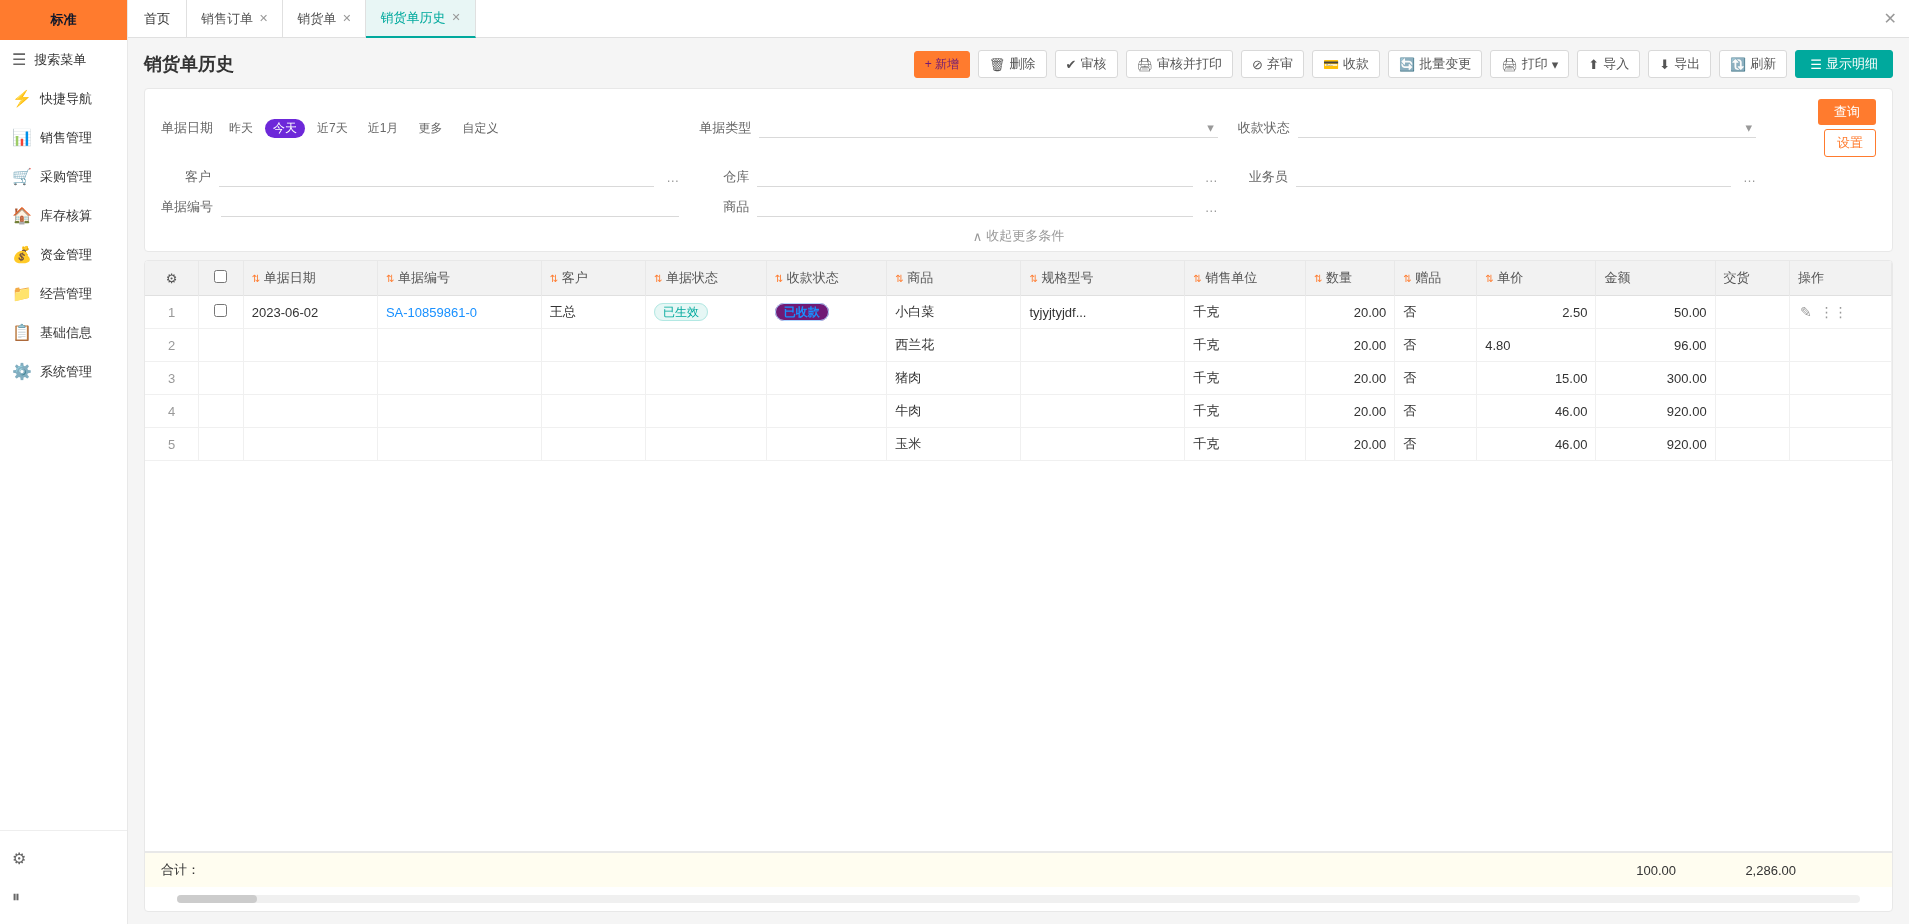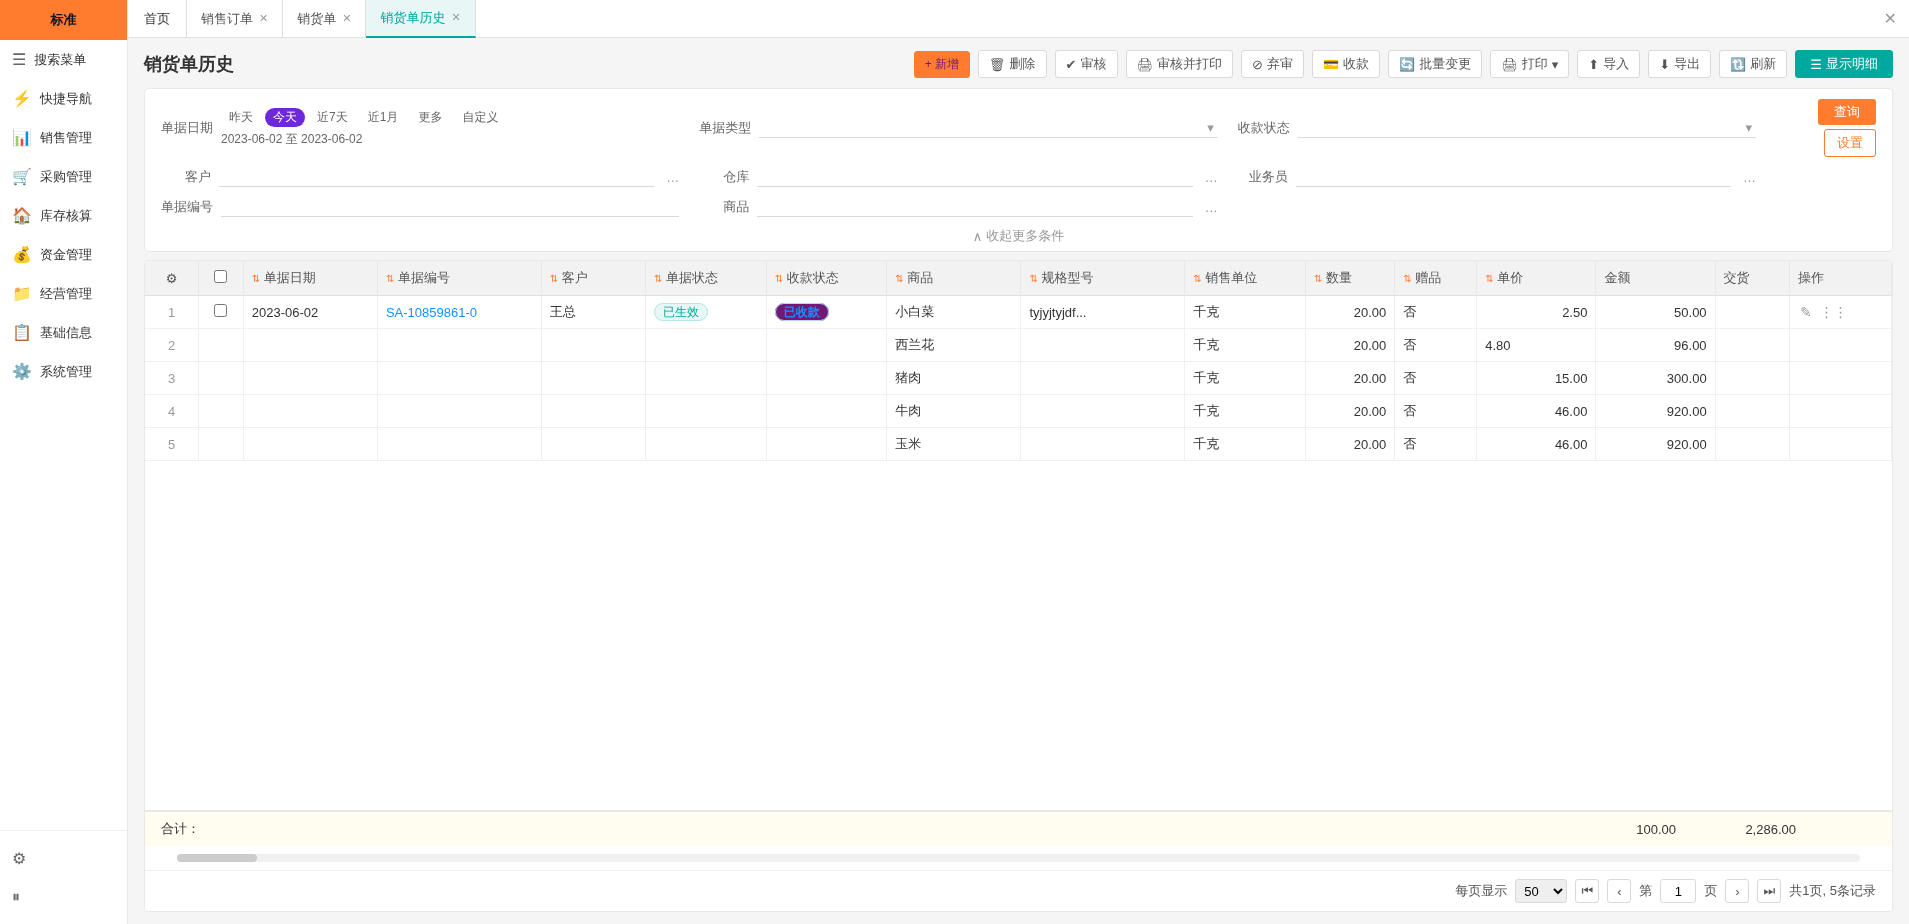--- a/index.html
+++ b/index.html
@@ -478,21 +478,20 @@
           <span class="filter-label">单据日期</span>
           <div style="display:flex;flex-direction:column;flex:1;gap:2px;">
             <div class="date-pills">
               <span class="date-pill">昨天</span>
               <span class="date-pill active">今天</span>
               <span class="date-pill">近7天</span>
               <span class="date-pill">近1月</span>
               <span class="date-pill">更多</span>
               <span class="date-pill">自定义</span>
             </div>
-            <div class="date-range">2023-06-02 至 2023-06-02</div>
           </div>
         </div>
         <div class="filter-item" style="flex:2;">
           <span class="filter-label">单据类型</span>
           <div style="display:flex;align-items:center;flex:1;border-bottom:1px solid #d9d9d9;">
             <input class="filter-input" style="border: none; flex: 1 1 0%;">
             <span style="color:#999;padding:0 4px;">▾</span>
           </div>
         </div>
         <div class="filter-item" style="flex:2;">
@@ -763,31 +762,15 @@
           <span style="min-width:120px;text-align:right;padding-right:60px;">2,286.00</span>
         </div>
       </div>
 
       <div style="padding:4px 16px;">
         <div class="scroll-track">
           <div class="scroll-thumb"></div>
         </div>
       </div>
 
-      <div class="pagination">
-        <span>每页显示</span>
-        <select class="page-select">
-          <option>50</option>
-          <option>100</option>
-          <option>200</option>
-        </select>
-        <div class="page-btn">⏮</div>
-        <div class="page-btn">‹</div>
-        <span>第</span>
-        <input class="page-input" value="1" style="">
-        <span>页</span>
-        <div class="page-btn">›</div>
-        <div class="page-btn">⏭</div>
-        <span>共1页, 5条记录</span>
-      </div>
     </div>
   </div>
 </div>
 
 </body></html>

